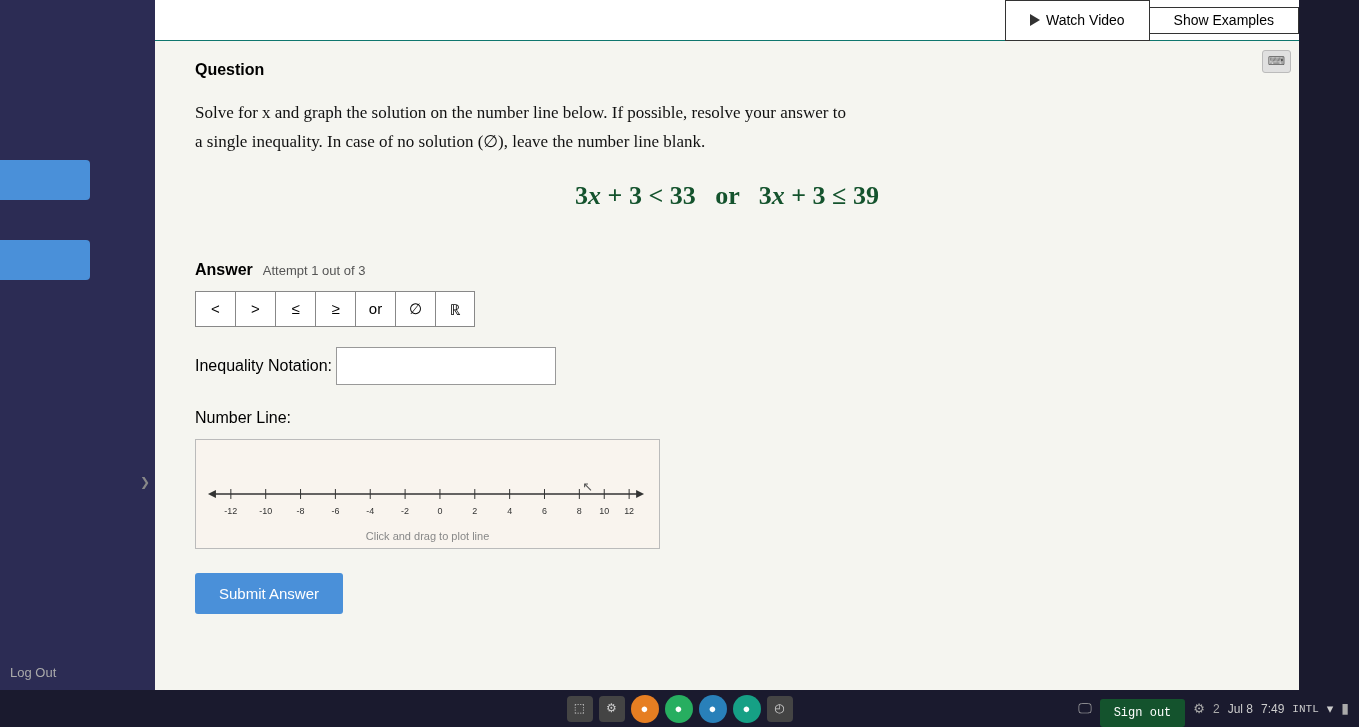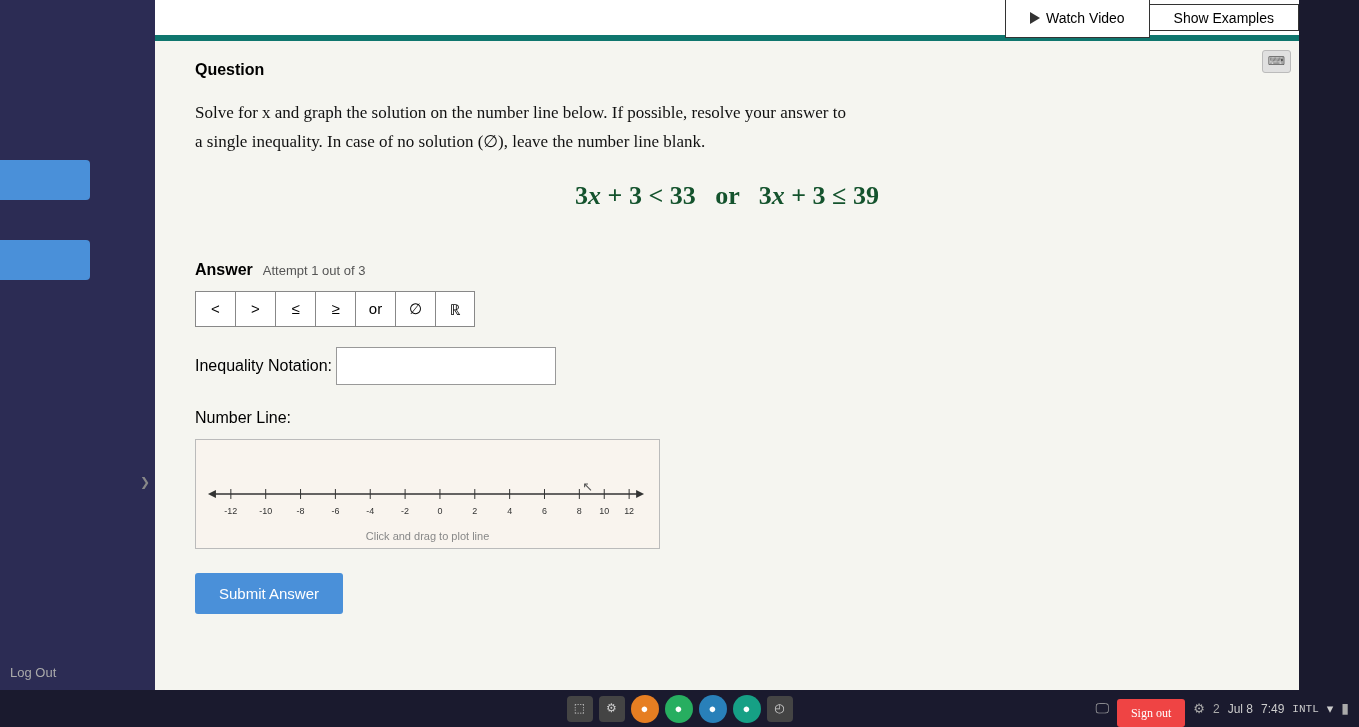--- a/index.html
+++ b/index.html
@@ -56,21 +56,21 @@
       background: #f5f5f0;
       overflow-y: auto;
     }
 
     
     .header-bar {
       display: flex;
       justify-content: flex-end;
       align-items: center;
       padding: 0;
-      border-bottom: 6px solid #0f766e;
+      border-bottom: 1px solid #0f766e;
       background: #fff;
       height: 41px;
     }
     .watch-video-btn {
       display: flex;
       align-items: center;
       gap: 6px;
       padding: 8px 24px;
       border: 1px solid #333;
       background: #fff;
@@ -256,26 +256,26 @@
       right: 0;
       height: 37px;
       background: #1a1a2e;
       display: flex;
       align-items: center;
       justify-content: flex-end;
       padding-right: 10px;
       gap: 8px;
     }
     .sign-out-btn {
-      background: #ef4444;
+      background: #14532d;
       color: #fff;
       border: none;
       padding: 4px 14px;
       font-size: 12px;
-      font-family: Liberation Serif, serif;
+      font-family: Liberation Mono, monospace;
       cursor: pointer;
       border-radius: 3px;
       height: 28px;
       margin-top: 9px;
     }
     .taskbar-date {
       color: #ccc;
       font-size: 12px;
       font-family: Arial, sans-serif;
     }

